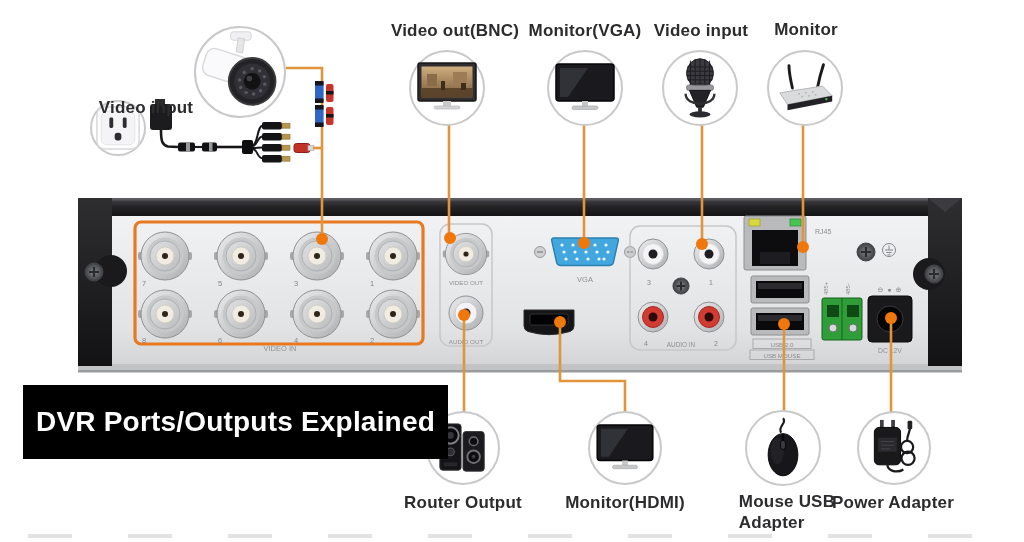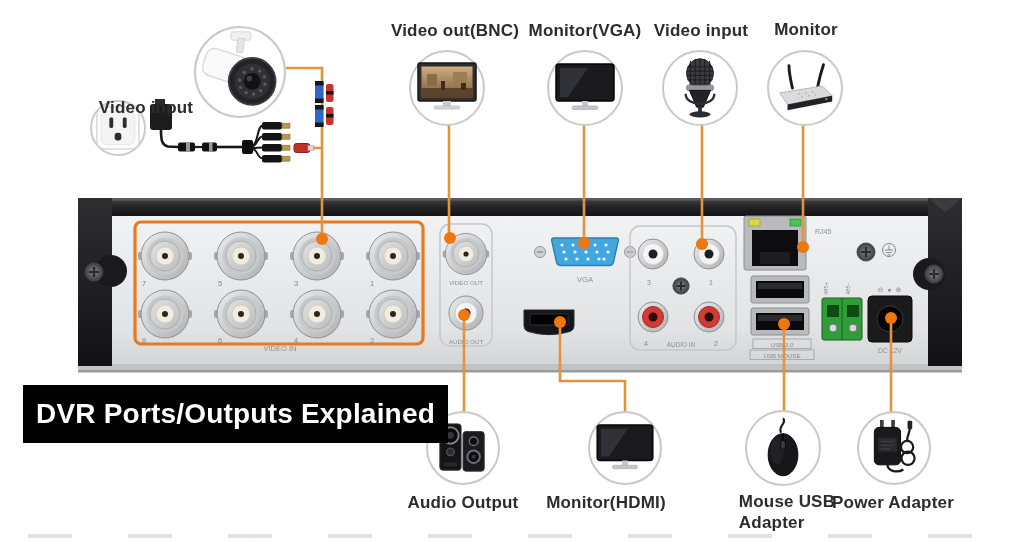--- a/index.html
+++ b/index.html
@@ -8,21 +8,21 @@
   svg{display:block;}
   svg text{font-family:"Liberation Sans","DejaVu Sans",sans-serif;}
   .layer{position:absolute;left:0;top:0;}
   .circle{position:absolute;background:#fff;border:2px solid #c9c9cb;border-radius:50%;
           box-sizing:border-box;display:flex;align-items:center;justify-content:center;}
   .co-label{position:absolute;transform:translateX(-50%);white-space:nowrap;
             font-weight:bold;font-size:17px;color:#2c2c2e;letter-spacing:.2px;}
   .co-label.two-line{line-height:21px;}
   #banner{position:absolute;left:23px;top:385px;height:42px;line-height:42px;
           background:#000;color:#fff;font-weight:bold;font-size:28px;
-          padding:8px 13px;letter-spacing:.2px;}
+          padding:16px 13px;letter-spacing:.2px;}
   #bottom-dashes{position:absolute;left:0;top:534px;width:1024px;height:4px;opacity:.85;
      background:repeating-linear-gradient(90deg,transparent 0 28px,#dcdddf 28px 72px,transparent 72px 100px);}
 </style>
 </head>
 <body>
 
 <div id="stage">
 
   <svg class="layer" width="1024" height="542" viewBox="0 0 1024 542">
     <defs>
@@ -432,22 +432,22 @@
       <path d="M44,23.5 C44,17 47,14 47,10" stroke="#1a1a1c" stroke-width="2.4" fill="none"></path>
       <rect x="44.5" y="2" width="5" height="9" rx="1.5" fill="#222226"></rect>
     </svg>
   </div>
 
   <div class="co-label" style="left:146px;top:62px;margin-top:36px;">Video input</div>
   <div class="co-label" style="left:455px;top:21px;">Video out(BNC)</div>
   <div class="co-label" style="left:585px;top:21px;">Monitor(VGA)</div>
   <div class="co-label" style="left:701px;top:21px;">Video input</div>
   <div class="co-label" style="left:806px;top:20px;">Monitor</div>
-  <div class="co-label" style="left:463px;top:493px;">Audio Output</div>
-  <div class="co-label" style="left:606px;top:493px;">Monitor(HDMI)</div>
+  <div class="co-label" style="left:463px;top:493px;">Router Output</div>
+  <div class="co-label" style="left:625px;top:493px;">Monitor(HDMI)</div>
   <div class="co-label two-line" style="left:787px;top:491px;">
     <div>Mouse USB</div>
     <div>Adapter</div>
   </div>
   <div class="co-label" style="left:893px;top:493px;">Power Adapter</div>
 
   <div id="banner">DVR Ports/Outputs Explained</div>
 
   <div id="bottom-dashes"></div>
 </div>

